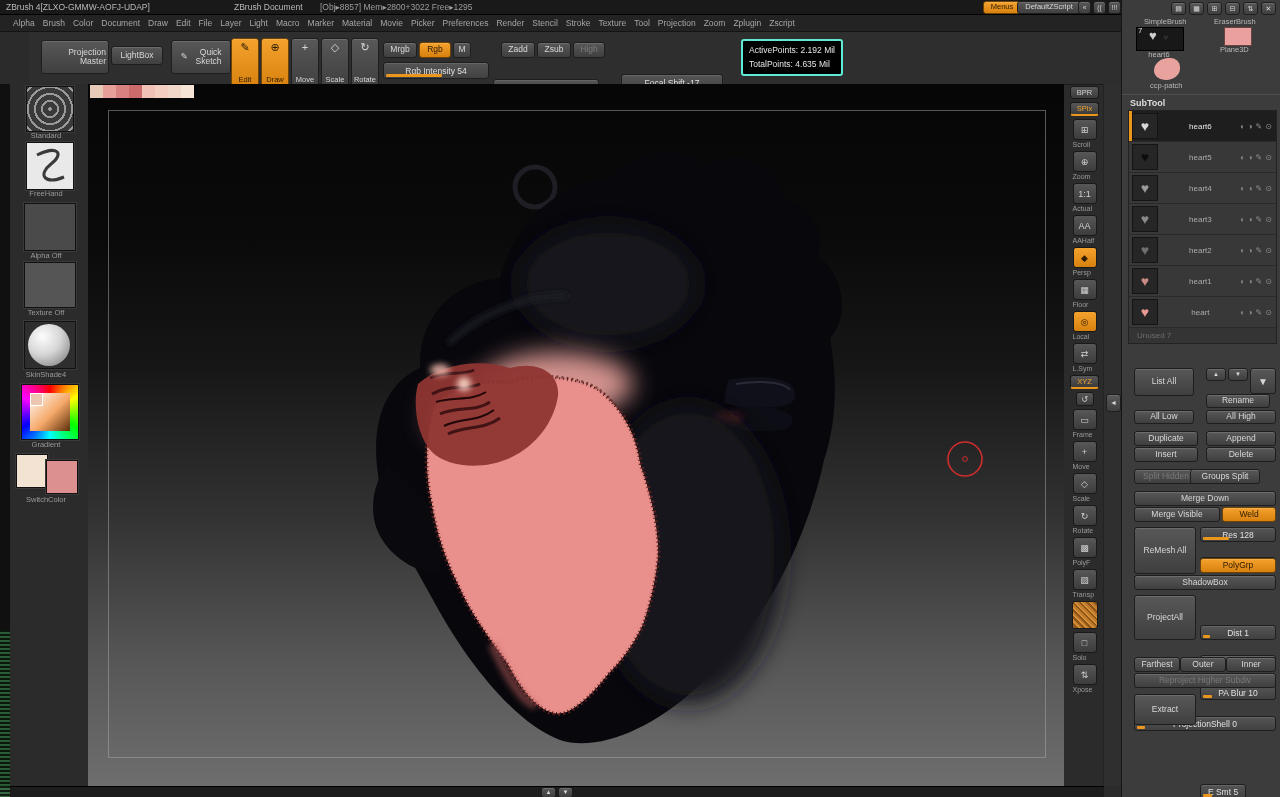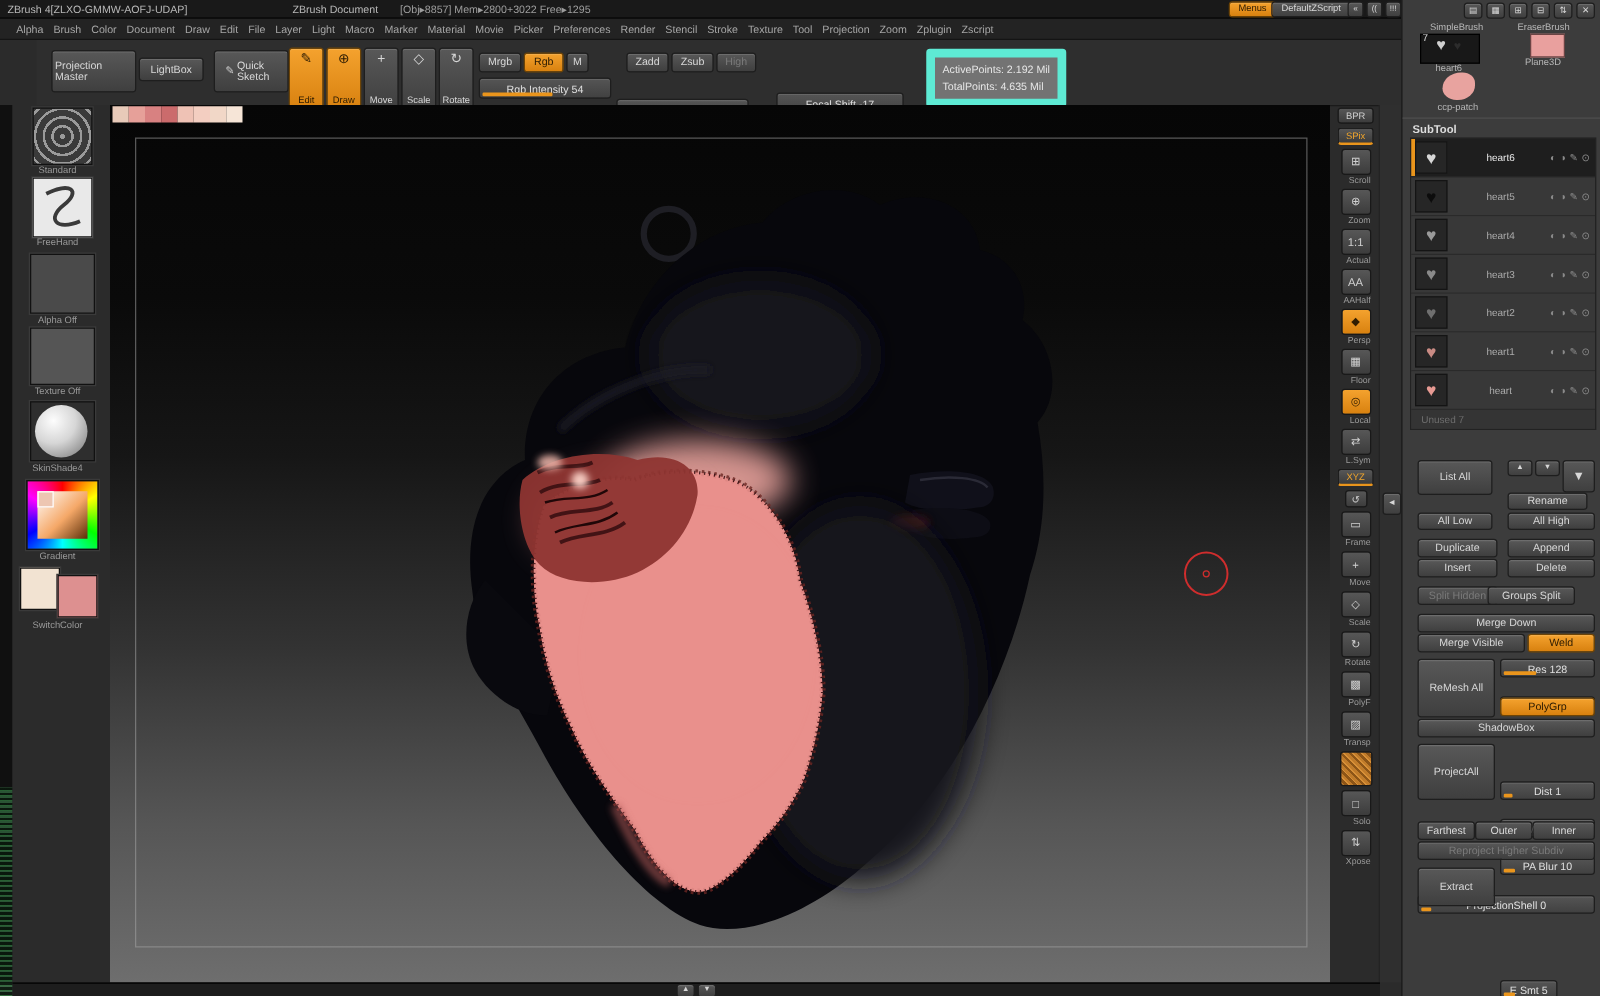--- a/index.html
+++ b/index.html
@@ -4,21 +4,21 @@
 <style>
   html,body{margin:0;padding:0;background:#1b1b1b;}
   #app{position:relative;width:1280px;height:797px;overflow:hidden;background:#2b2b2b;
        font-family:"Liberation Sans","DejaVu Sans",sans-serif;font-size:9px;color:#c8c8c8;
        -webkit-font-smoothing:antialiased;user-select:none;}
   .abs{position:absolute;}
 
   
   .btn{background:linear-gradient(#585858,#3f3f3f);border:1px solid #1e1e1e;border-radius:3px;
        box-shadow:inset 0 1px 0 rgba(255,255,255,.13);color:#d8d8d8;display:flex;align-items:center;
-       justify-content:center;text-align:left;font-size:8.5px;line-height:1.1;overflow:hidden;}
+       justify-content:center;text-align:right;font-size:8.5px;line-height:1.1;overflow:hidden;}
   .btn.orange{background:linear-gradient(#f4a22e,#d8810f);color:#2a1a02;border-color:#6d4406;}
   .btn.dim{color:#7a7a7a;}
   .slider{position:relative;background:linear-gradient(#555,#414141);border:1px solid #1e1e1e;border-radius:3px;
        box-shadow:inset 0 1px 0 rgba(255,255,255,.1);color:#e0e0e0;display:flex;align-items:center;
        justify-content:center;font-size:8.5px;}
   .slider .bar{position:absolute;left:2px;bottom:1px;height:3px;background:#ea951c;border-radius:1px;}
   .slider .bar.gray{background:#cfcfcf;}
   .sect{background:linear-gradient(#525252,#393939);border-top:1px solid #5e5e5e;border-bottom:1px solid #222;
        display:flex;align-items:center;padding-left:9px;font-weight:bold;color:#dedede;font-size:9px;}
 
@@ -28,37 +28,37 @@
   .tb-mini{position:absolute;top:1px;height:11px;font-size:7.5px;padding:0 3px;}
   #menubar{position:absolute;left:0;top:15px;width:1121px;height:16px;background:#232323;border-bottom:1px solid #141414;
        display:flex;align-items:center;gap:8px;padding-left:13px;}
   .menu-item{font-size:8.5px;color:#a6a6a6;}
 
   
   #toolbar{position:absolute;left:0;top:32px;width:1121px;height:52px;background:#2e2e2e;border-bottom:1px solid #1a1a1a;margin-left:29px;}
   .tool-tall{flex-direction:column;justify-content:space-between;padding:3px 0;}
   .tool-tall .g{font-size:11px;line-height:1;}
   .tool-tall .l{font-size:7.5px;}
-  #points-chip{background:#737373;border:7px solid #5eead4;border-radius:3px;color:#e6e6e6;
+  #points-chip{background:#000000;border:2px solid #5eead4;border-radius:3px;color:#e6e6e6;
        font-size:8.5px;line-height:1.6;padding:3px 6px;}
 
   
   .sb-label{position:absolute;width:72px;left:0;text-align:center;font-size:7.5px;color:#9a9a9a;}
   .thumb{position:absolute;border:1px solid #111;box-shadow:0 0 0 1px #3a3a3a;}
 
   
   #canvas{position:absolute;left:88px;top:84px;width:976px;height:702px;
       background:linear-gradient(#060606 0%,#0a0a0a 22%,#161616 40%,#333 62%,#565656 82%,#6e6e6e 100%);}
   #frame{position:absolute;left:20px;top:26px;width:936px;height:646px;border:1px solid rgba(170,170,170,.5);}
   #swatchstrip{position:absolute;left:2px;top:1px;display:flex;}
   .chip{width:13px;height:13px;}
 
   
   #rtools{position:absolute;left:1066px;top:86px;width:37px;display:flex;flex-direction:column;align-items:center;gap:3px;}
-  .rt-item{display:flex;flex-direction:column;align-items:flex-end;}
+  .rt-item{display:flex;flex-direction:column;align-items:flex-start;}
   .rt-tile{width:22px;height:19px;background:linear-gradient(#575757,#3c3c3c);border:1px solid #191919;border-radius:3px;
       display:flex;align-items:center;justify-content:center;font-size:9px;color:#d0d0d0;}
   .rt-label{font-size:7px;color:#9a9a9a;margin-top:1px;}
   .rt-label:empty{display:none;}
   .rt-item.textbtn .rt-tile{width:27px;height:11px;font-size:7.5px;}
   .rt-item.accent .rt-tile{border-bottom:2px solid #ea951c;color:#f0a52c;}
   .rt-item.orange .rt-tile{background:linear-gradient(#f4a22e,#d8810f);color:#301d02;}
   .rt-item.small .rt-tile{width:16px;height:12px;font-size:8px;}
   .rt-item.ghost .rt-tile{width:24px;height:26px;
       background:repeating-linear-gradient(45deg,#c07b2a 0 2px,#8d5517 2px 4px,#d89038 4px 5px);}

